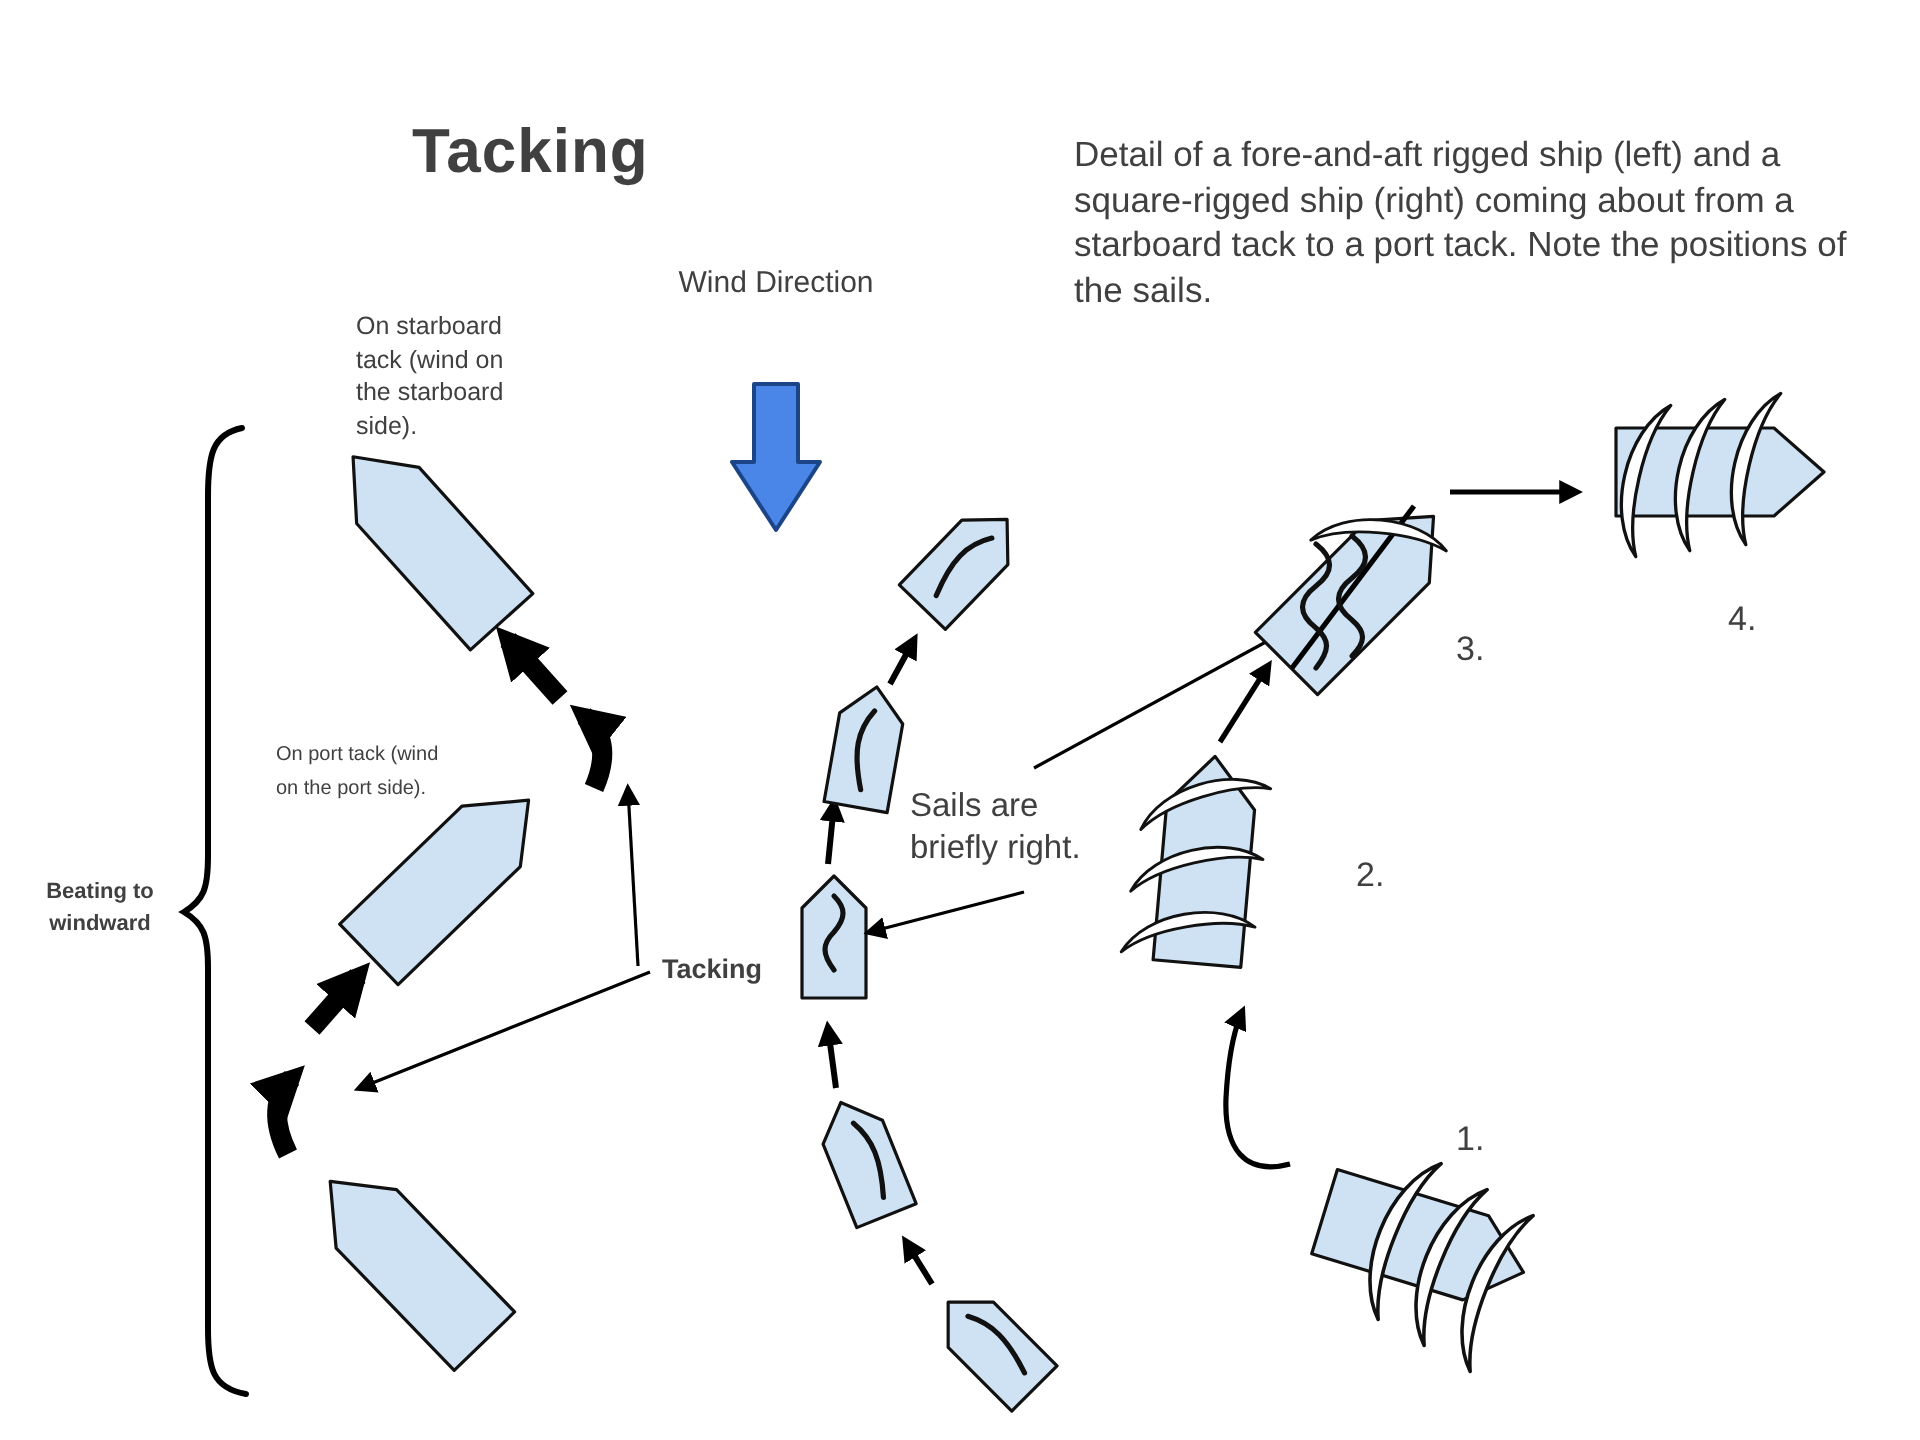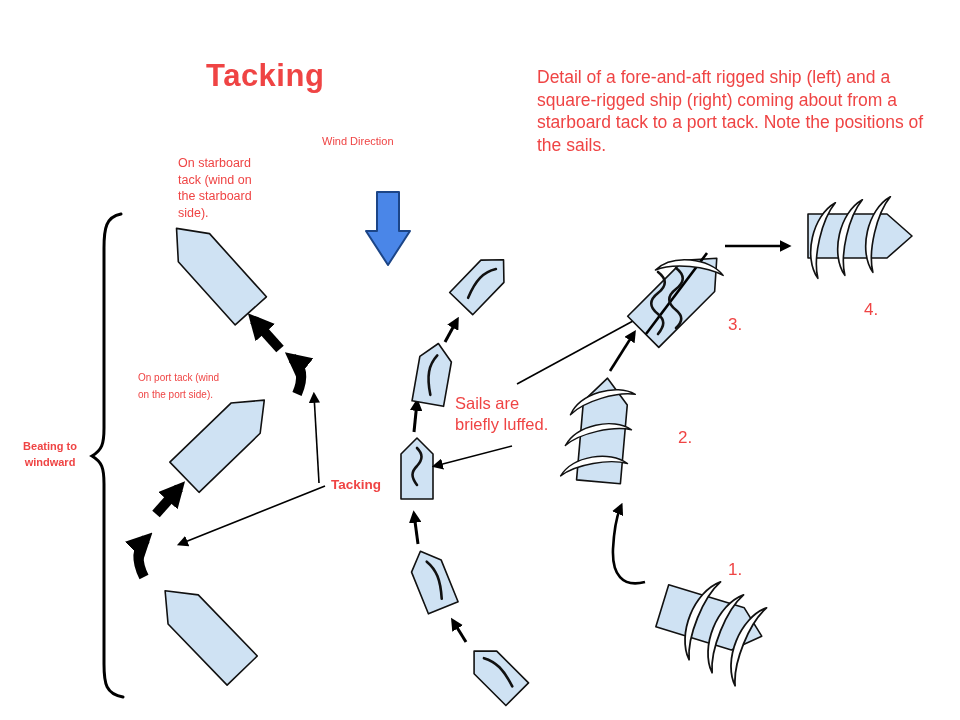--- a/index.html
+++ b/index.html
@@ -1,21 +1,21 @@
 <!DOCTYPE html>
 <html style="--hull-fill: #cfe2f3; --sail-fill: #ffffff; --outline: #111111; --wind-arrow-fill: #4a86e8; --wind-arrow-stroke: #1c4587;"><head>
 <meta charset="utf-8">
 <style>
   html,body{margin:0;padding:0;background:#fff;}
   #stage{position:relative;width:960px;height:720px;background:#fff;overflow:hidden;
-         font-family:"Liberation Sans","DejaVu Sans",sans-serif;color:#ef4444;}
+         font-family:"Liberation Sans","DejaVu Sans",sans-serif;color:#404040;}
   .abs{position:absolute;}
   #title{left:206px;top:58px;font-size:31px;font-weight:bold;letter-spacing:.5px;}
   #desc{left:537px;top:66px;width:404px;font-size:17.5px;line-height:22.5px;}
-  #windlabel{left:322px;top:131px;width:100px;text-align:left;font-size:11px;line-height:21px;}
+  #windlabel{left:338px;top:131px;width:100px;text-align:center;font-size:15px;line-height:21px;}
   #starboard{left:178px;top:155px;width:90px;font-size:12.5px;line-height:16.5px;}
   #port{left:138px;top:370px;width:86px;font-size:10px;line-height:16.5px;}
   #beating{left:6px;top:438px;width:88px;text-align:center;font-size:11px;font-weight:bold;line-height:16px;}
   #tacking{left:331px;top:477px;font-size:13.5px;font-weight:bold;}
   #luffed{left:455px;top:393px;width:112px;font-size:16.5px;line-height:21px;}
   .seq{font-size:17px;}
   #n1{left:728px;top:560px;} #n2{left:678px;top:428px;} #n3{left:728px;top:315px;} #n4{left:864px;top:300px;}
   svg{position:absolute;left:0;top:0;}
   .hull{fill:var(--hull-fill,#cfe2f3);stroke:var(--outline,#111);stroke-width:1.6;stroke-linejoin:round;}
   .sailline{fill:none;stroke:var(--outline,#111);stroke-width:2.6;stroke-linecap:round;}
@@ -174,18 +174,18 @@
     </g>
   </svg>
 
   <div class="abs" id="title">Tacking</div>
   <div class="abs" id="desc">Detail of a fore-and-aft rigged ship (left) and a square-rigged ship (right) coming about from a starboard tack to a port tack. Note the positions of the sails.</div>
   <div class="abs" id="windlabel">Wind Direction</div>
   <div class="abs" id="starboard">On starboard tack (wind on the starboard side).</div>
   <div class="abs" id="port">On port tack (wind on the port side).</div>
   <div class="abs" id="beating">Beating to windward</div>
   <div class="abs" id="tacking">Tacking</div>
-  <div class="abs" id="luffed">Sails are briefly luffed.</div>
+  <div class="abs" id="luffed">Sails are briefly right.</div>
   <div class="abs seq" id="n1">1.</div>
   <div class="abs seq" id="n2">2.</div>
   <div class="abs seq" id="n3">3.</div>
   <div class="abs seq" id="n4">4.</div>
 </div>
 
 </body></html>

